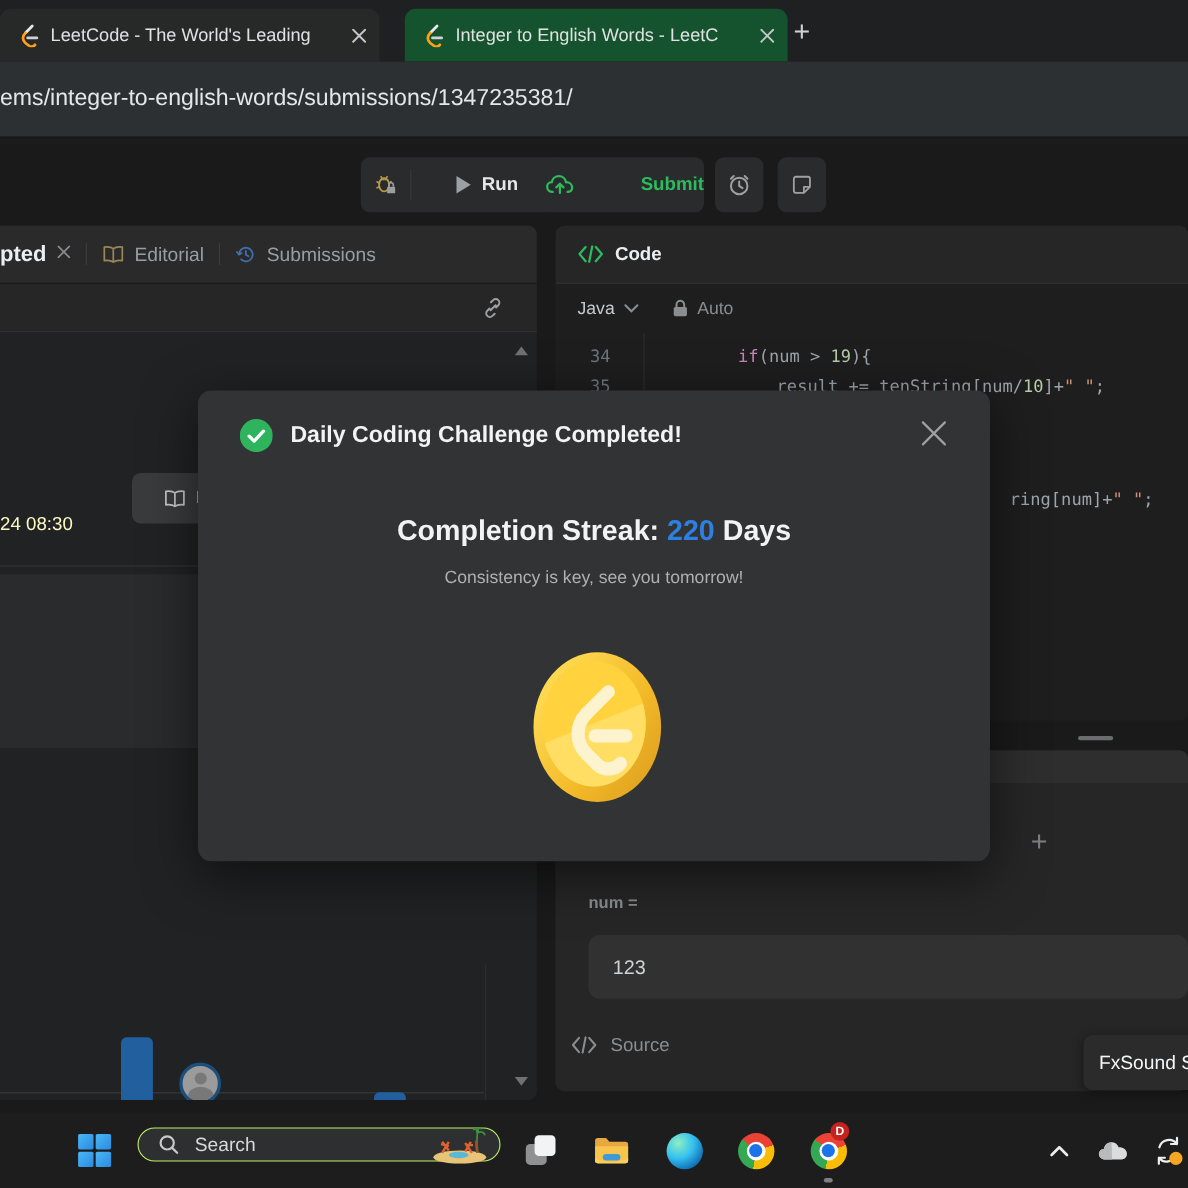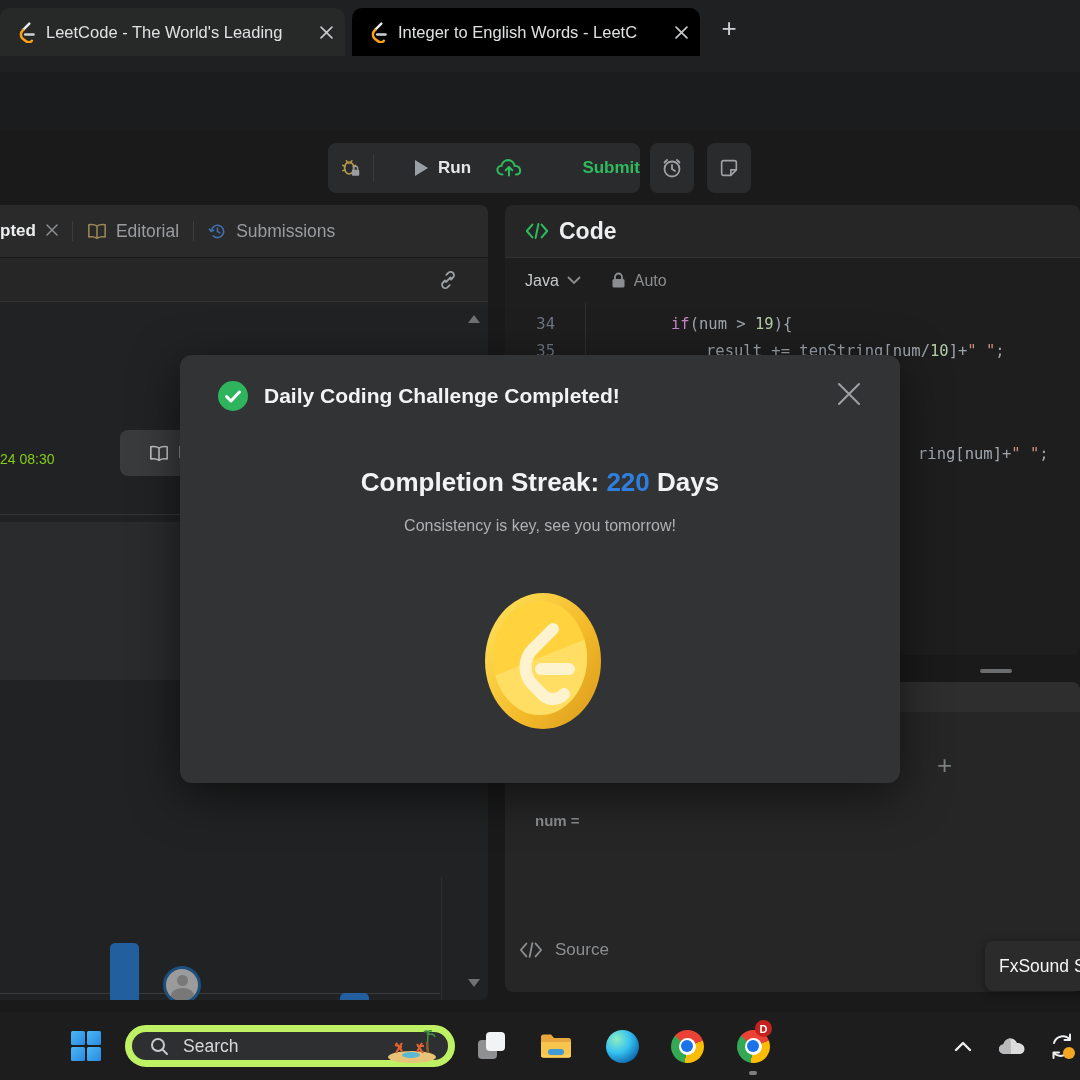--- a/index.html
+++ b/index.html
@@ -4,21 +4,21 @@
 <style>
   * { margin:0; padding:0; box-sizing:border-box; }
   html,body { background:#000; }
   body { font-family:"Liberation Sans", sans-serif; }
   #screen { position:relative; width:1080px; height:1080px; background:#1b1c1d; overflow:hidden; }
 
   
   .tabbar { position:absolute; left:0; top:0; width:1080px; height:72px; background:#1e2021; }
   .tab { position:absolute; top:8px; height:48px; display:flex; align-items:center; gap:10px; padding:0 12px 0 16px; overflow:hidden; }
   .tab.inactive { left:0; width:345px; background:#272929; border-radius:10px 10px 0 0; }
-  .tab.active { left:352px; width:348px; background:#000000; border-radius:10px 10px 0 0; }
+  .tab.active { left:368px; width:348px; background:#14532d; border-radius:10px 10px 0 0; }
   .tab-title { color:#dfe1e2; font-size:16.5px; white-space:nowrap; overflow:hidden; flex:1; }
   .tab .xwrap { flex:0 0 auto; color:#c3c6c8; display:flex; align-items:center; }
   .newtab { position:absolute; left:714px; top:14px; width:30px; height:30px; color:#cfd2d4; font-size:26px; line-height:28px; text-align:center; }
   .addrbar { position:absolute; left:0; top:56px; width:1080px; height:71px; background:#2c3032; border-bottom:3px solid #17181a; }
   .url { position:absolute; left:0px; top:21px; color:#e4e7e9; font-size:21px; white-space:nowrap; }
 
   
   .page { position:absolute; left:0; top:130px; width:1080px; height:882px; background:#1a1a1a; }
 
   
@@ -32,46 +32,46 @@
   .btn-sq { position:absolute; top:143px; width:44px; height:50px; background:#2a2b2c; border-radius:8px; display:flex; align-items:center; justify-content:center; }
   .btn-clock { left:650px; }
   .btn-note { left:707px; }
   .play-tri { width:0; height:0; border-left:13px solid #9aa0a3; border-top:8px solid transparent; border-bottom:8px solid transparent; }
 
   
   .left-panel { position:absolute; left:-20px; top:205px; width:508px; height:795px; background:#212223; border-radius:8px; overflow:hidden; }
   .lp-tabs { position:absolute; left:0; top:0; width:100%; height:53px; background:#2a2a2b; display:flex; align-items:center; border-bottom:1px solid #171717; }
   .lp-tabs .sep { width:1px; height:20px; background:#3d3d3d; margin:0 14px; }
   .lp-tab { display:flex; align-items:center; gap:9px; }
-  .lp-tab-accepted { color:#eceeef; font-size:17px; font-weight:700; margin-left:20px; }
+  .lp-tab-accepted { color:#eceeef; font-size:20px; font-weight:700; margin-left:20px; }
   .lp-tab-dim { color:#9a9da0; font-size:17.5px; }
   .lp-header { position:absolute; left:0; top:53px; width:100%; height:44px; background:#262627; border-bottom:1px solid #323233; }
   .lp-link { position:absolute; right:28px; top:10px; }
   .lp-body { position:absolute; left:0; top:97px; width:100%; height:698px; background:#212223; }
   .lp-card { position:absolute; left:0; top:220px; width:508px; height:158px; background:#2a2b2c; }
-  .timestamp { position:absolute; left:20px; top:149px; color:#84cc16; font-size:14px; }
+  .timestamp { position:absolute; left:20px; top:165px; color:#fef9c3; font-size:17px; }
   .btn-editorial { position:absolute; left:140px; top:128px; width:152px; height:46px; background:#3a3b3c; border-radius:8px; display:flex; align-items:center; justify-content:center; gap:9px; color:#dfe1e2; font-size:16px; font-weight:700; }
   .btn-solution { position:absolute; left:308px; top:128px; width:155px; height:46px; background:#2f9e54; border-radius:8px; display:flex; align-items:center; justify-content:center; gap:9px; color:#fff; font-size:16px; font-weight:700; }
   .lp-scrollbar { position:absolute; right:6px; top:110px; width:14px; height:680px; }
   .tri-up { position:absolute; top:0; left:0; width:0; height:0; border-bottom:8px solid #6f7173; border-left:6px solid transparent; border-right:6px solid transparent; }
   .tri-down { position:absolute; bottom:8px; left:0; width:0; height:0; border-top:8px solid #6f7173; border-left:6px solid transparent; border-right:6px solid transparent; }
 
   
   .chart-area { position:absolute; left:20px; top:575px; width:460px; height:218px; }
   .gridline { position:absolute; left:0; top:116px; width:440px; height:1px; background:#3a3b3c; }
   .bar { position:absolute; bottom:0; width:29px; background:#215f9e; border-radius:5px 5px 0 0; }
   .chart-avatar { position:absolute; left:163px; top:89px; width:38px; height:38px; border-radius:50%; background:#9b9b9b; border:3px solid #1d4f7d; overflow:hidden; }
   .chart-avatar .head { position:absolute; left:11px; top:6px; width:11px; height:11px; border-radius:50%; background:#787878; }
   .chart-avatar .torso { position:absolute; left:5px; top:19px; width:23px; height:16px; border-radius:50% 50% 0 0; background:#787878; }
   .chart-vline { position:absolute; right:18px; top:0; width:1px; height:218px; background:#2e2f30; }
 
   
   .code-panel { position:absolute; left:505px; top:205px; width:575px; height:450px; background:#1e1e1e; border-radius:8px; overflow:hidden; }
   .cp-header { position:absolute; left:0; top:0; width:100%; height:53px; background:#262627; border-bottom:1px solid #323233; display:flex; align-items:center; gap:10px; padding-left:20px; }
-  .cp-title { color:#eceeef; font-size:23px; font-weight:700; }
+  .cp-title { color:#eceeef; font-size:17px; font-weight:700; }
   .cp-langrow { position:absolute; left:0; top:53px; width:100%; height:45px; display:flex; align-items:center; gap:8px; padding-left:20px; }
   .lang-label { color:#c6c9cb; font-size:16px; }
   .auto-label { color:#8b8e90; font-size:16px; }
   .cp-code { position:absolute; left:0; top:98px; width:100%; height:352px; font-family:"DejaVu Sans Mono", monospace; font-size:15.5px; }
   .gutter-line { position:absolute; left:80px; top:0; width:1px; height:60px; background:#2e2e2e; }
   .lineno { position:absolute; width:34px; text-align:right; color:#6e7681; }
   .codeline { position:absolute; white-space:pre; color:#9da5ad;margin-left:16px; }
   .tok-kw { color:#c586c0; }
   .tok-num { color:#b5cea8; }
   .tok-str { color:#ce9178; }
@@ -104,21 +104,21 @@
 
   
   .fx-popup { position:absolute; left:985px; top:941px; width:110px; height:50px; background:#2b2b2c; border-radius:8px 0 0 8px; box-shadow:0 2px 10px rgba(0,0,0,.4); display:flex; align-items:center; padding-left:14px; color:#f5f6f7; font-size:17.5px; z-index:55; white-space:nowrap; overflow:hidden; }
 
   
   .taskbar { position:absolute; left:0; top:1012px; width:1080px; height:68px; background:#1d1d1e; z-index:60; }
   .tb-icon { position:absolute; top:0; height:68px; display:flex; align-items:center; justify-content:center; }
   .start { left:68px; width:36px; }
   .win-grid { display:grid; grid-template-columns:14px 14px; grid-template-rows:14px 14px; gap:2px; }
   .win-grid div { background:linear-gradient(135deg,#4ab7f5,#2a8ae0); border-radius:1.5px; }
-  .search-pill { position:absolute; left:125px; top:13px; width:330px; height:42px; background:#2e2f31; border:7px solid #bef264; border-radius:21px; display:flex; align-items:center; gap:14px; padding:0 10px 0 18px; }
+  .search-pill { position:absolute; left:125px; top:13px; width:330px; height:31px; background:#2e2f31; border:1px solid #bef264; border-radius:21px; display:flex; align-items:center; gap:14px; padding:0 10px 0 18px; }
   .search-text { color:#d6d8da; font-size:17.5px; flex:1; }
   .taskview { left:474px; width:36px; }
   .tv-back { position:absolute; width:19px; height:19px; border-radius:4px; background:#8f9092; left:0; top:8px; }
   .tv-front { position:absolute; width:19px; height:19px; border-radius:4px; background:#f2f3f4; left:8px; top:0; }
   .tv-wrap { position:relative; width:28px; height:28px; }
   .folder { left:538px; width:36px; }
   .edge { left:604px; width:36px; }
   .edge-ball { width:33px; height:33px; border-radius:50%; background:radial-gradient(circle at 32% 28%, #8eeec0 0%, #35c1f1 42%, #0b62aa 82%, #0a4f8c 100%); }
   .chrome-ball { position:relative; width:33px; height:33px; border-radius:50%; background:conic-gradient(from -50deg, #ea4335 0 120deg, #fbbc05 120deg 240deg, #34a853 240deg 360deg); }
   .chrome-ball::before { content:""; position:absolute; left:8px; top:8px; width:17px; height:17px; border-radius:50%; background:#fff; }
@@ -165,20 +165,23 @@
       <span class="tab-title">Integer to English Words - LeetC</span>
       <span class="xwrap">
         <svg width="13" height="13" viewBox="0 0 12 12">
             <path d="M1 1 L11 11 M11 1 L1 11" stroke="currentColor" stroke-width="1.6" stroke-linecap="round"></path>
           </svg>
       </span>
     </div>
     <div class="newtab">+</div>
   </div>
 
+  <div class="addrbar">
+    <div class="url">ems/integer-to-english-words/submissions/1347235381/</div>
+  </div>
 
   <div class="page"></div>
 
   <div class="tb-group grp-run">
     <div class="seg-bug">
       <span class="iconbox">
         <svg width="22" height="22" viewBox="0 0 24 24" fill="none">
           <ellipse cx="10" cy="12" rx="5" ry="6.5" stroke="#b49a4a" stroke-width="1.8"></ellipse>
           <path d="M7 4 L9 7 M13 4 L11 7 M3 9 L5.5 10.5 M3 15 L5.5 14 M17 9 L14.5 10.5" stroke="#b49a4a" stroke-width="1.6" stroke-linecap="round"></path>
           <rect x="13" y="14" width="8" height="6.5" rx="1.2" fill="#9b9da0"></rect>
@@ -336,20 +339,23 @@
   </div>
 
   <div class="drag-strip">
     <div class="drag-handle"></div>
   </div>
 
   <div class="test-panel">
     <div class="tp-header"></div>
     <div class="tp-plus">+</div>
     <div class="tp-numlabel">num =</div>
+    <div class="tp-input">
+      <span>123</span>
+    </div>
     <div class="tp-footer">
       <span class="iconbox">
         <svg width="24" height="18" viewBox="0 0 26 18" fill="none">
           <path d="M8 2 L2 9 L8 16" stroke="#8b8e90" stroke-width="2" stroke-linecap="round" stroke-linejoin="round"></path>
           <path d="M18 2 L24 9 L18 16" stroke="#8b8e90" stroke-width="2" stroke-linecap="round" stroke-linejoin="round"></path>
           <path d="M14.5 1.5 L11.5 16.5" stroke="#8b8e90" stroke-width="2" stroke-linecap="round"></path>
         </svg>
       </span>
       <span>Source</span>
     </div>

